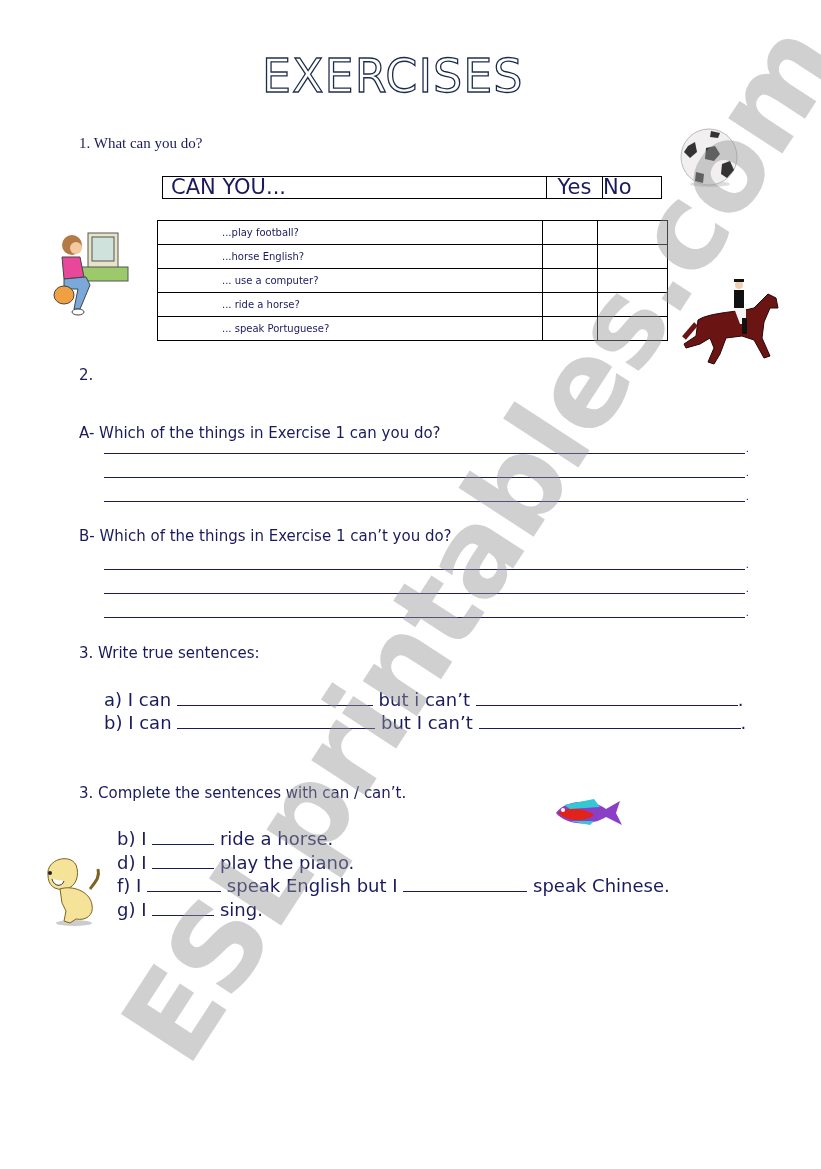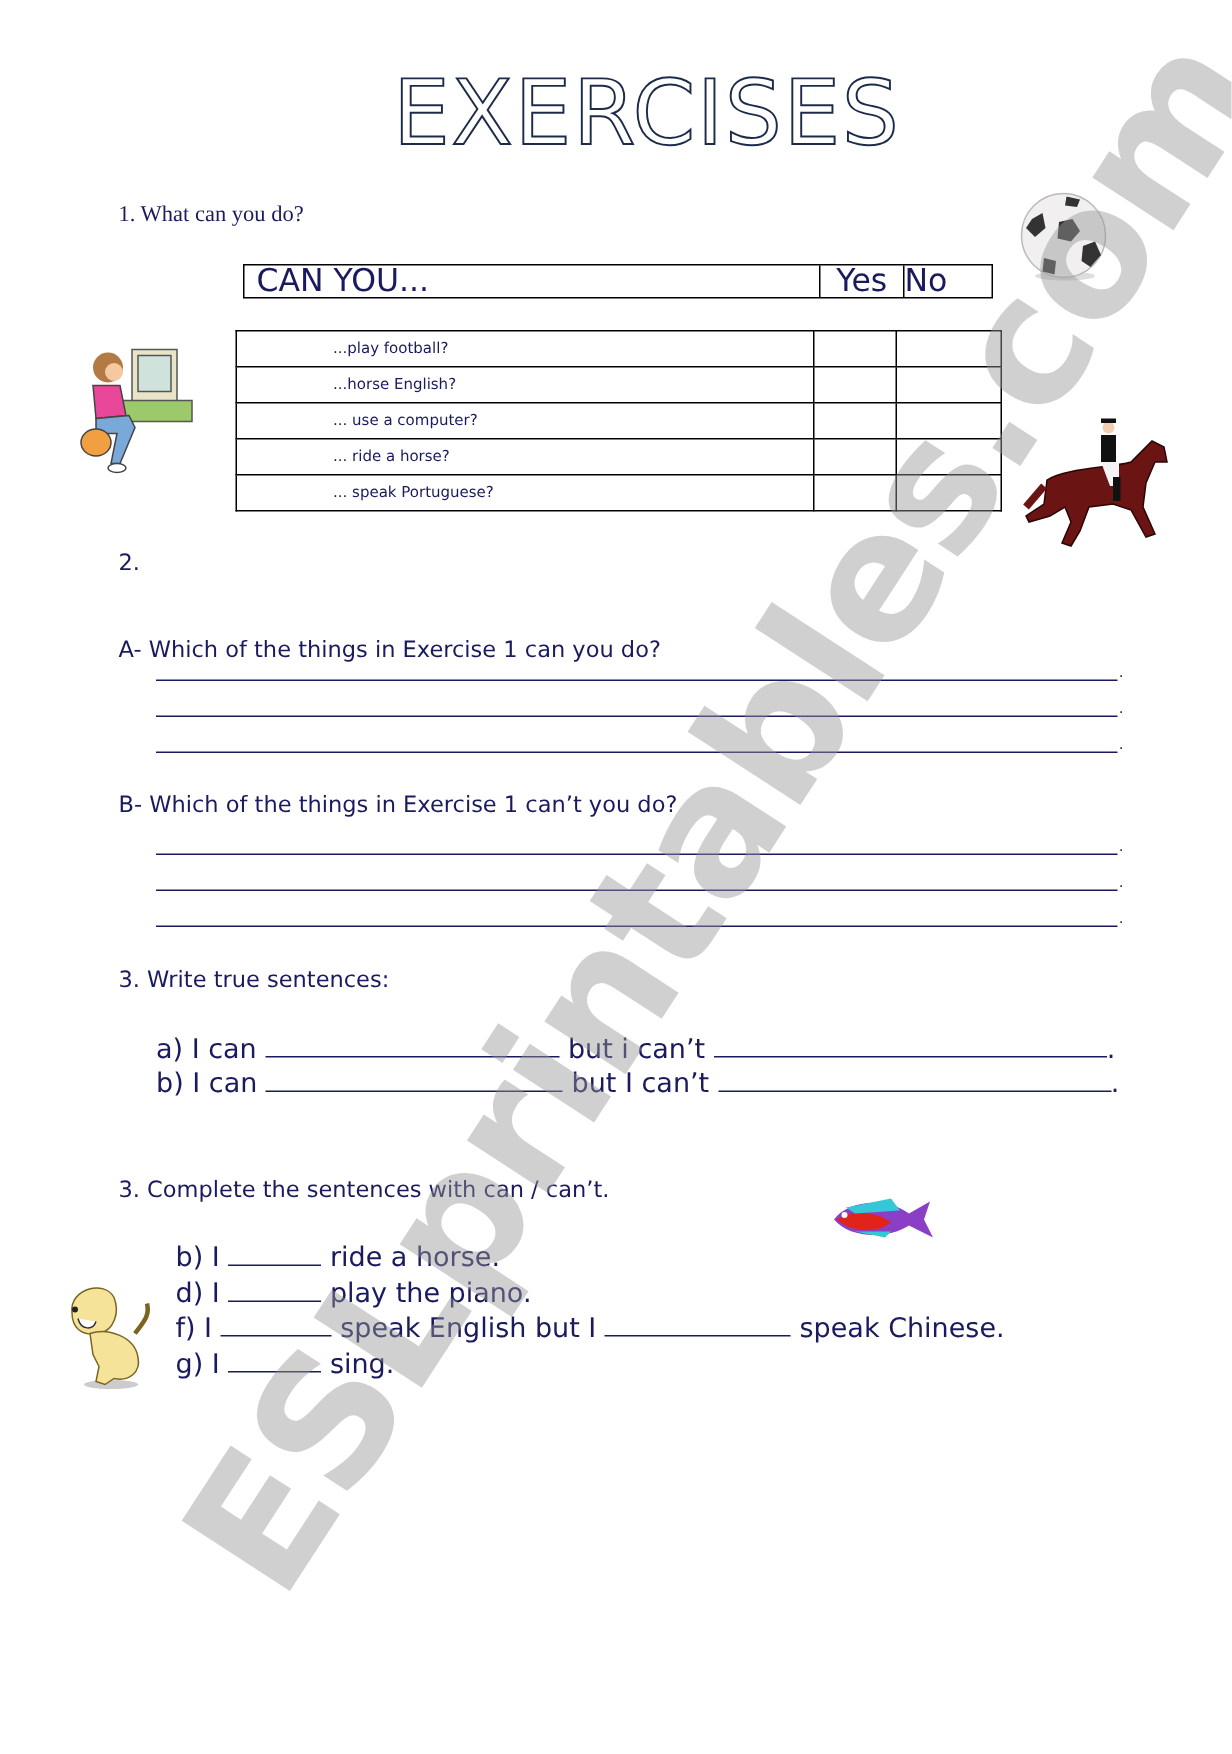--- a/index.html
+++ b/index.html
@@ -3,21 +3,21 @@
 <meta charset="utf-8">
 <style>
   html, body { margin:0; padding:0; }
   body {
     width:821px; height:1169px; background:#ffffff; position:relative; overflow:hidden;
     font-family:"DejaVu Sans", sans-serif; color:#1a1a5e;
   }
   .abs { position:absolute; }
   .title {
     left:262px; top:46px; width:290px; height:60px;
-    font-family:"DejaVu Sans", sans-serif; font-size:60px; letter-spacing:1px;
+    font-family:"DejaVu Sans", sans-serif; font-size:46px; letter-spacing:1px;
     color:#ffffff; -webkit-text-stroke:1.3px #1c2b4a; font-weight:normal;
     line-height:60px; white-space:nowrap;
   }
   .heading { font-size:15px; color:#1a1a5e; white-space:nowrap; }
   
   .hdr-table {
     left:162px; top:176px; width:500px; height:23px; border:1px solid #000;
     display:flex; font-size:21px; box-sizing:border-box;
   }
   .hdr-table .c1 { flex:1; padding-left:8px; line-height:21px; border-right:1px solid #000; }

